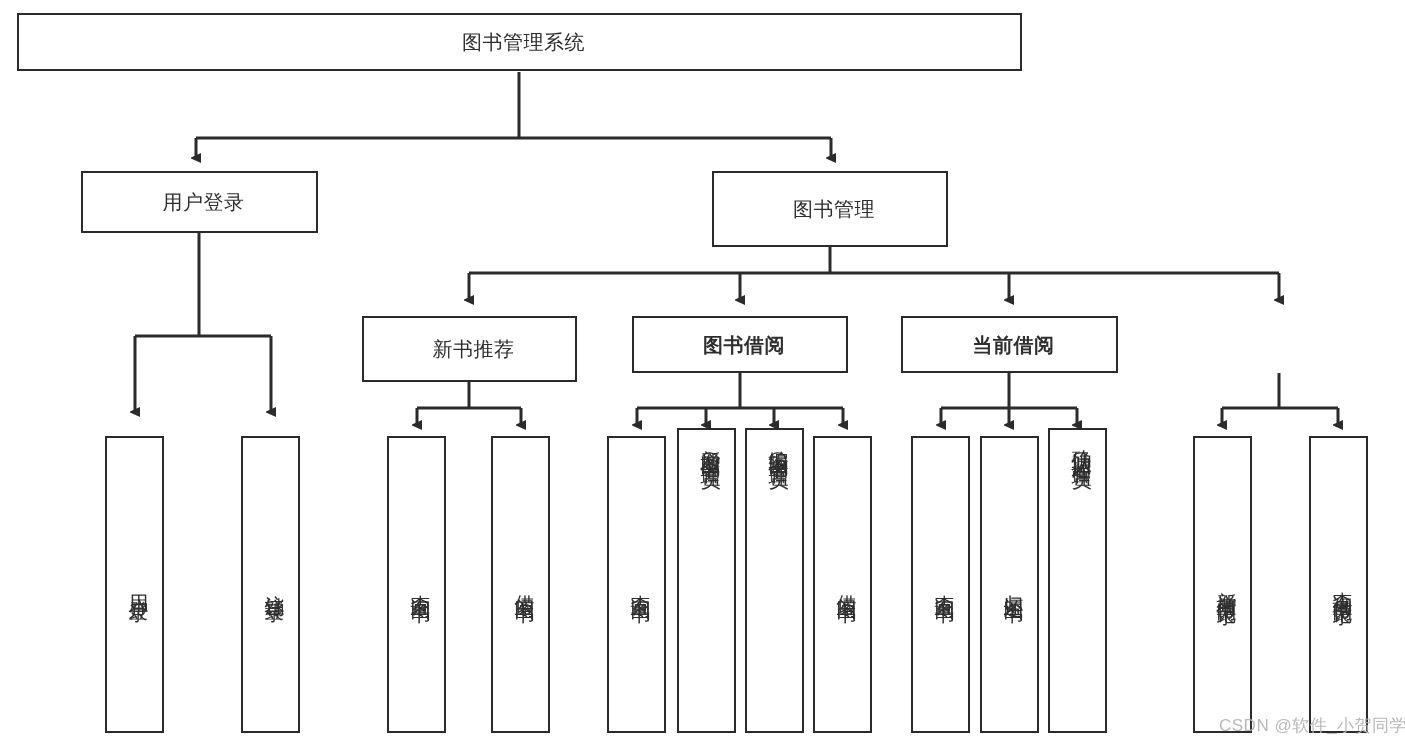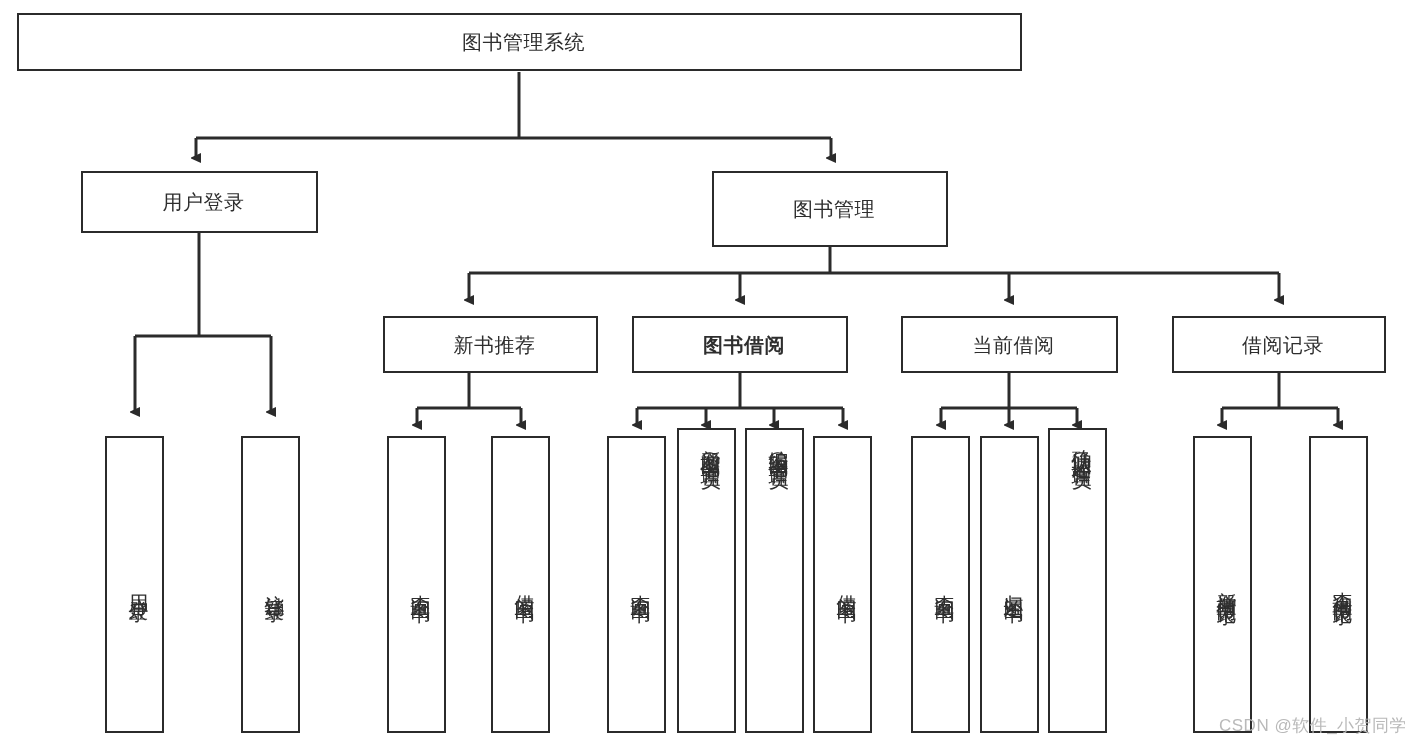--- a/index.html
+++ b/index.html
@@ -140,35 +140,32 @@
   </div>
 
   <div class="node-box" style="left:81px; top:171px; width:237px; height:62px;">
     <span class="node-label-h">用户登录</span>
   </div>
 
   <div class="node-box" style="left:712px; top:171px; width:236px; height:76px;">
     <span class="node-label-h">图书管理</span>
   </div>
 
-  <div class="node-box" style="left:383px; top:316px; width:215px; height:57px;text-align:right;">
+  <div class="node-box" style="left:362px; top:316px; width:215px; height:66px;text-align:right;">
     <span class="node-label-h">新书推荐</span>
   </div>
 
   <div class="node-box" style="left:632px; top:316px; width:216px; height:57px;font-weight:bold;">
     <span class="node-label-h">图书借阅</span>
   </div>
 
-  <div class="node-box" style="left:901px; top:316px; width:217px; height:57px;">
+  <div class="node-box" style="left:901px; top:316px; width:217px; height:57px;font-weight:bold;">
     <span class="node-label-h">当前借阅</span>
   </div>
 
-  <div class="node-box" style="left:1172px; top:316px; width:214px; height:57px;">
-    <span class="node-label-h">借阅记录</span>
-  </div>
 
   <div class="node-box vertical" style="left:105px; top:436px; width:59px; height:297px;">
     <div class="wrap-v">
       <span class="node-label-v">用户登录</span>
     </div>
   </div>
 
   <div class="node-box vertical" style="left:241px; top:436px; width:59px; height:297px;">
     <div class="wrap-v">
       <span class="node-label-v">注销登录</span>

